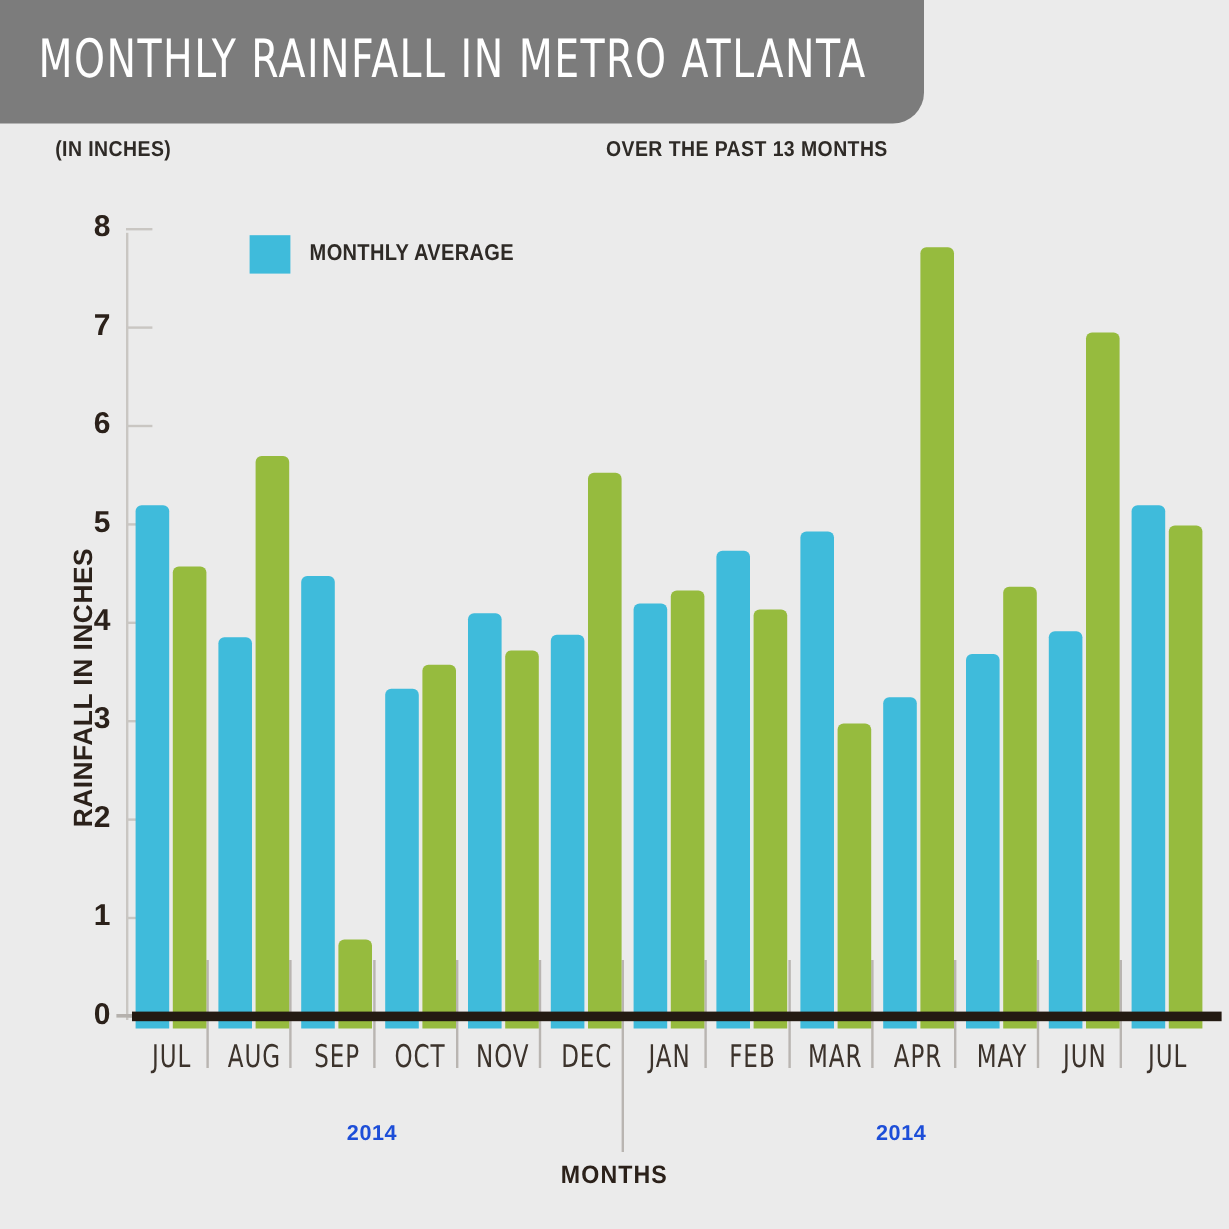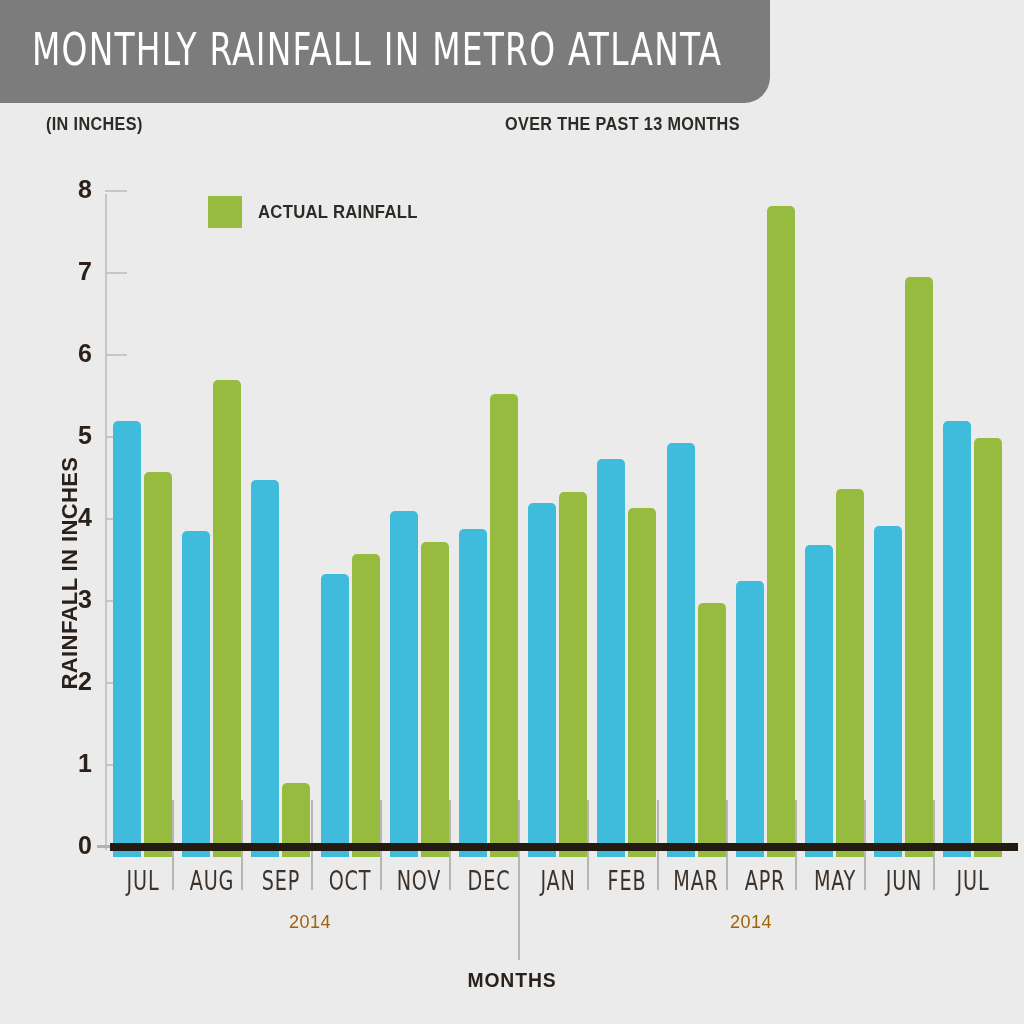--- a/index.html
+++ b/index.html
@@ -205,26 +205,26 @@
     color: #3c332c;
     font-size: 26px;
     font-family: "DejaVu Sans Condensed", "Liberation Sans Narrow", "Liberation Sans", sans-serif;
     font-weight: 300;
     letter-spacing: 1px;
     transform: scaleX(0.82);
     transform-origin: center top;
   }
   .year-label {
     position: absolute;
-    top: 912px;
+    top: 934px;
     width: 120px;
     text-align: center;
-    color: #a16207;
+    color: #1d4ed8;
     font-size: 18px;
-    font-weight: normal;
+    font-weight: bold;
     letter-spacing: 0.5px;
   }
   #x-axis-title {
     position: absolute;
     left: 0;
     top: 968px;
     width: 1024px;
     text-align: center;
     color: #2b211a;
     font-size: 21px;
@@ -237,22 +237,22 @@
 <body>
 
 <div id="header-bar"></div>
 <div id="chart-title">MONTHLY RAINFALL IN METRO ATLANTA</div>
 
 <div id="subtitle-units">(IN INCHES)</div>
 <div id="subtitle-period">OVER THE PAST 13 MONTHS</div>
 
 <div id="legend">
   <div class="legend-item">
-    <span class="legend-swatch" style="background: rgb(150, 187, 62);"></span>
-    <span class="legend-label">ACTUAL RAINFALL</span>
+    <span class="legend-swatch" style="background: rgb(63, 187, 219);"></span>
+    <span class="legend-label">MONTHLY AVERAGE</span>
   </div>
 </div>
 
 <div id="plot">
   <div id="y-axis-line"></div>
   <div id="y-axis-title">RAINFALL IN INCHES</div>
   <div id="y-ticks">
       <div class="y-tick" style="top: 846px;"></div>
       <div class="y-tick-label" style="left: 52px; top: 831px;">0</div>
       <div class="y-tick" style="top: 764px;"></div>

